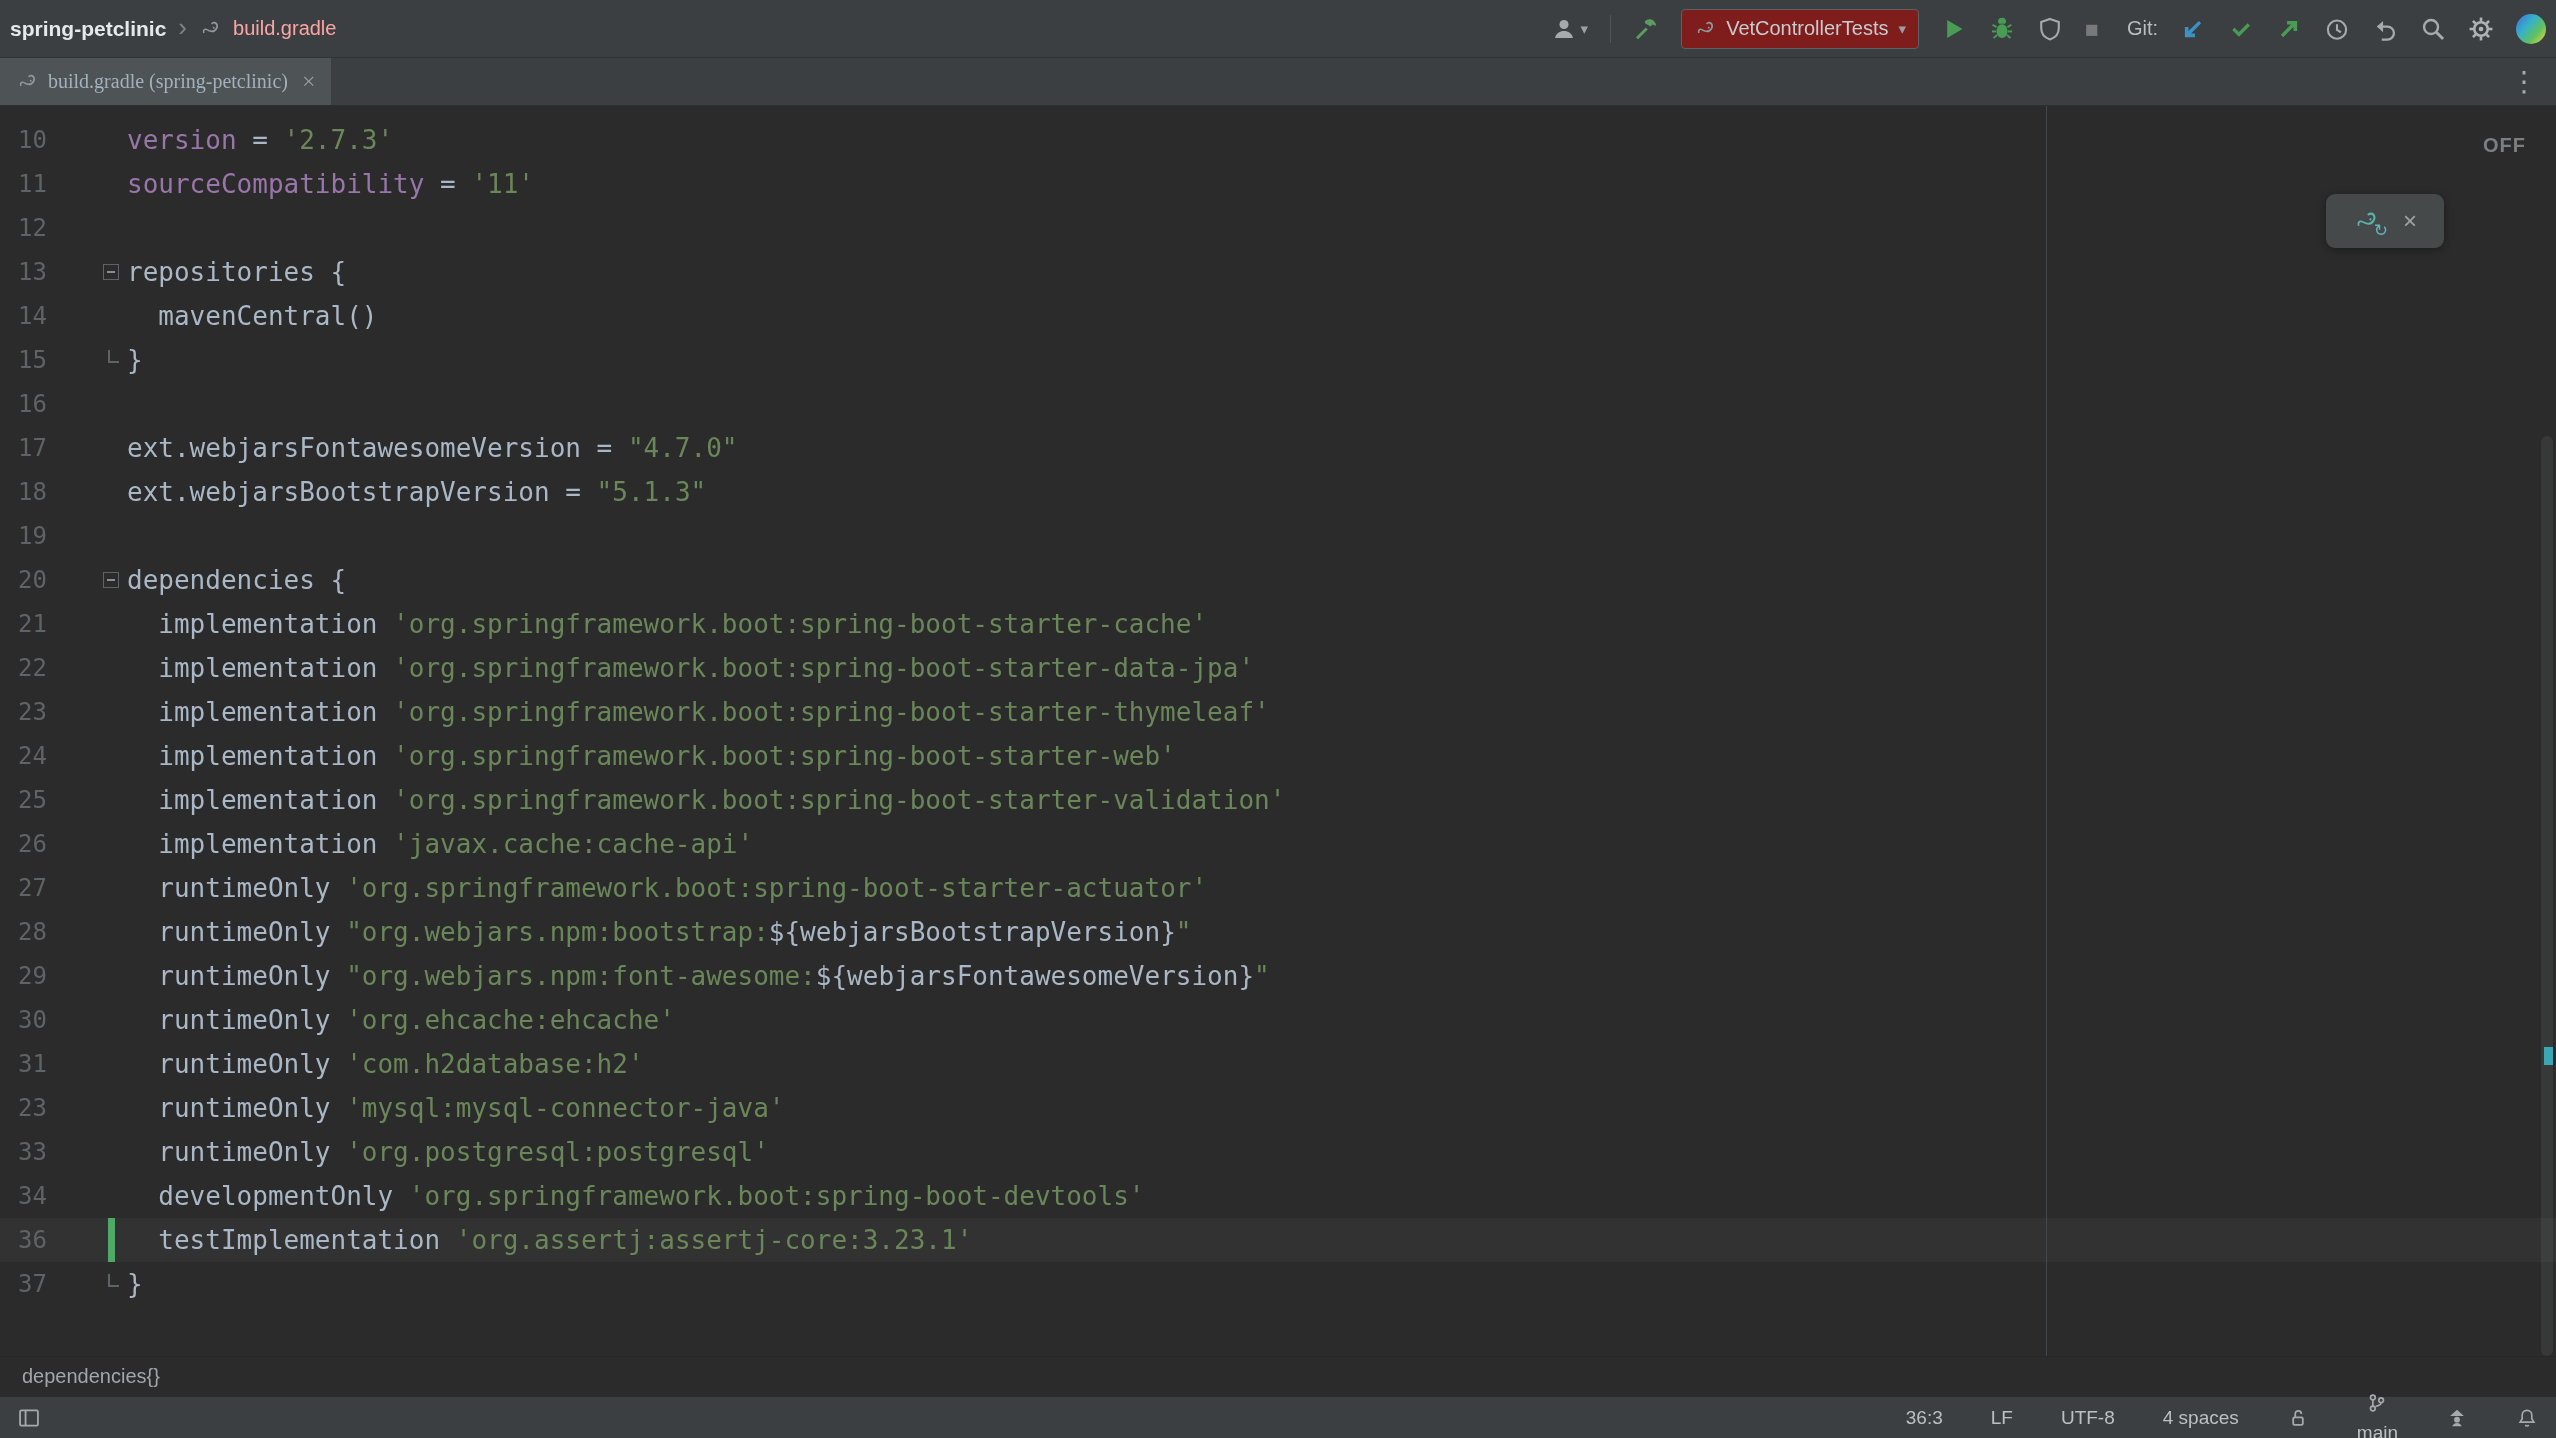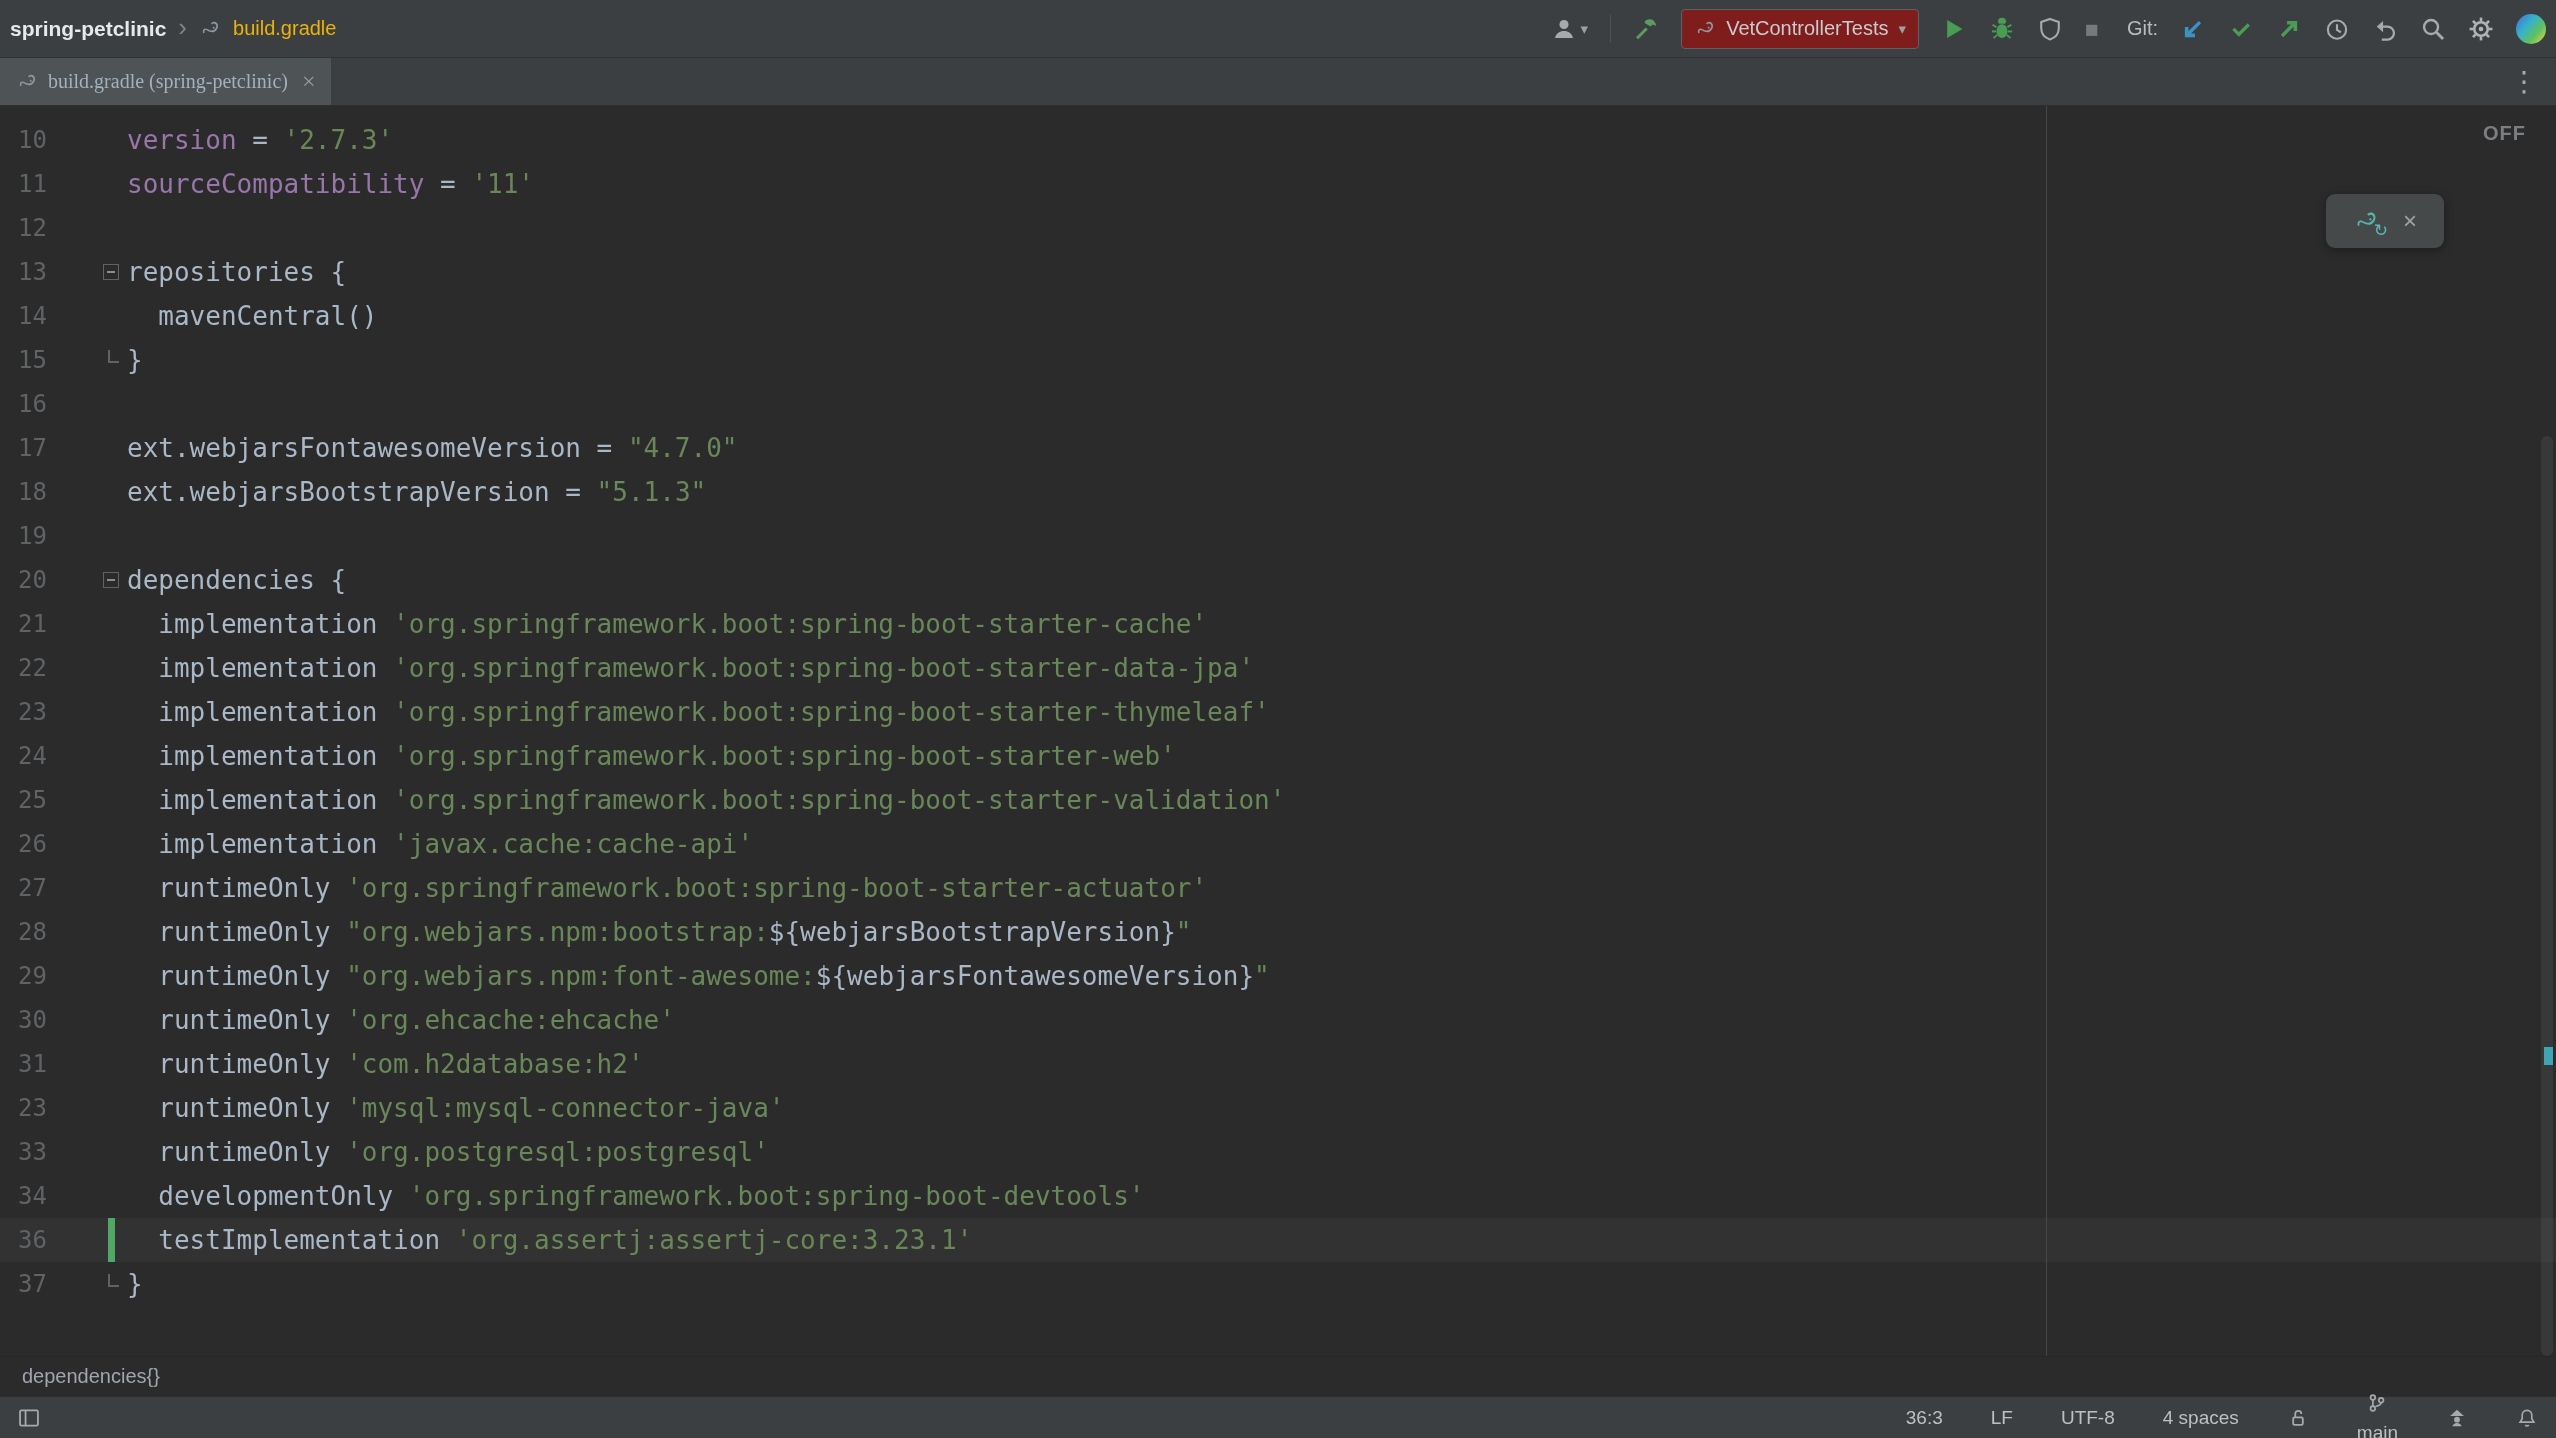--- a/index.html
+++ b/index.html
@@ -6,21 +6,21 @@
   html,body { width:2556px; height:1438px; overflow:hidden; }
   body { background:#2b2b2b; font-family:"Liberation Sans", sans-serif; color:#b6babd; }
   .app { width:2556px; height:1438px; display:flex; flex-direction:column; }
 
   
   .titlebar { flex:none; height:58px; background:#3c3f41; border-bottom:1px solid #303233;
               display:flex; align-items:center; padding:0 10px; }
   .tb-left { display:flex; align-items:center; gap:12px; }
   .project { font-size:21px; font-weight:bold; color:#e6e9eb; }
   .chev { font-size:26px; color:#7f8386; line-height:1; margin-top:-3px; }
-  .file { font-size:20px; color:#eab308; }
+  .file { font-size:20px; color:#fca5a5; }
   .tb-right { margin-left:auto; display:flex; align-items:center; gap:22px; }
   .icon { width:26px; height:26px; display:block; }
   .icon-sm { width:22px; height:22px; display:block; }
   .gray { color:#8f979e; }
   .teal { color:#59b2ac; }
   .userwrap { display:flex; align-items:center; gap:4px; cursor:default; }
   .caret { font-size:15px; color:#9ca0a3; line-height:1; }
   .vsep { width:1px; height:28px; background:#515456; }
   .runcombo { height:40px; display:flex; align-items:center; gap:10px; padding:0 12px;
               background:#7f1d1d; border:1px solid #5d6163; border-radius:4px; }
@@ -51,21 +51,21 @@
   .fm.open::after { content:""; position:absolute; left:3px; right:3px; top:50%; height:2px;
                     margin-top:-1px; background:#8b8e90; }
   .fm.end { width:11px; height:13px; border-left:2px solid #5e6366; border-bottom:2px solid #5e6366;
             margin-bottom:8px; }
   .vcs { position:absolute; left:108px; top:0; width:7px; height:100%; background:#4fa865; }
   .code { white-space:pre; }
   .p { color:#a9b7c6; }
   .k { color:#9876aa; }
   .s { color:#6a8759; }
   .margin-line { position:absolute; left:2046px; top:0; bottom:0; width:1px; background:#43474a; z-index:2; }
-  .hlstatus { position:absolute; top:16px; right:30px; font-family:"Liberation Sans",sans-serif;
+  .hlstatus { position:absolute; top:28px; right:30px; font-family:"Liberation Sans",sans-serif;
               font-size:20px; font-weight:600; letter-spacing:1px; color:#7c7f82; z-index:3; }
   .gradle-float { position:absolute; top:88px; right:112px; width:118px; height:54px;
                   background:#45494a; border-radius:9px; display:flex; align-items:center;
                   justify-content:center; gap:24px; box-shadow:0 2px 8px rgba(0,0,0,.35); z-index:4; }
   .gricon { position:relative; display:block; }
   .reload-badge { position:absolute; right:-9px; bottom:-6px; font-size:17px; color:#64b5ba;
                   font-family:"DejaVu Sans", sans-serif; }
   .gradle-float .close { font-size:24px; color:#9fa2a4; font-family:"Liberation Sans",sans-serif; }
   .scroll-thumb { position:absolute; right:3px; top:330px; width:12px; height:920px;
                   background:rgba(170,175,180,.10); border-radius:6px; z-index:3; }

